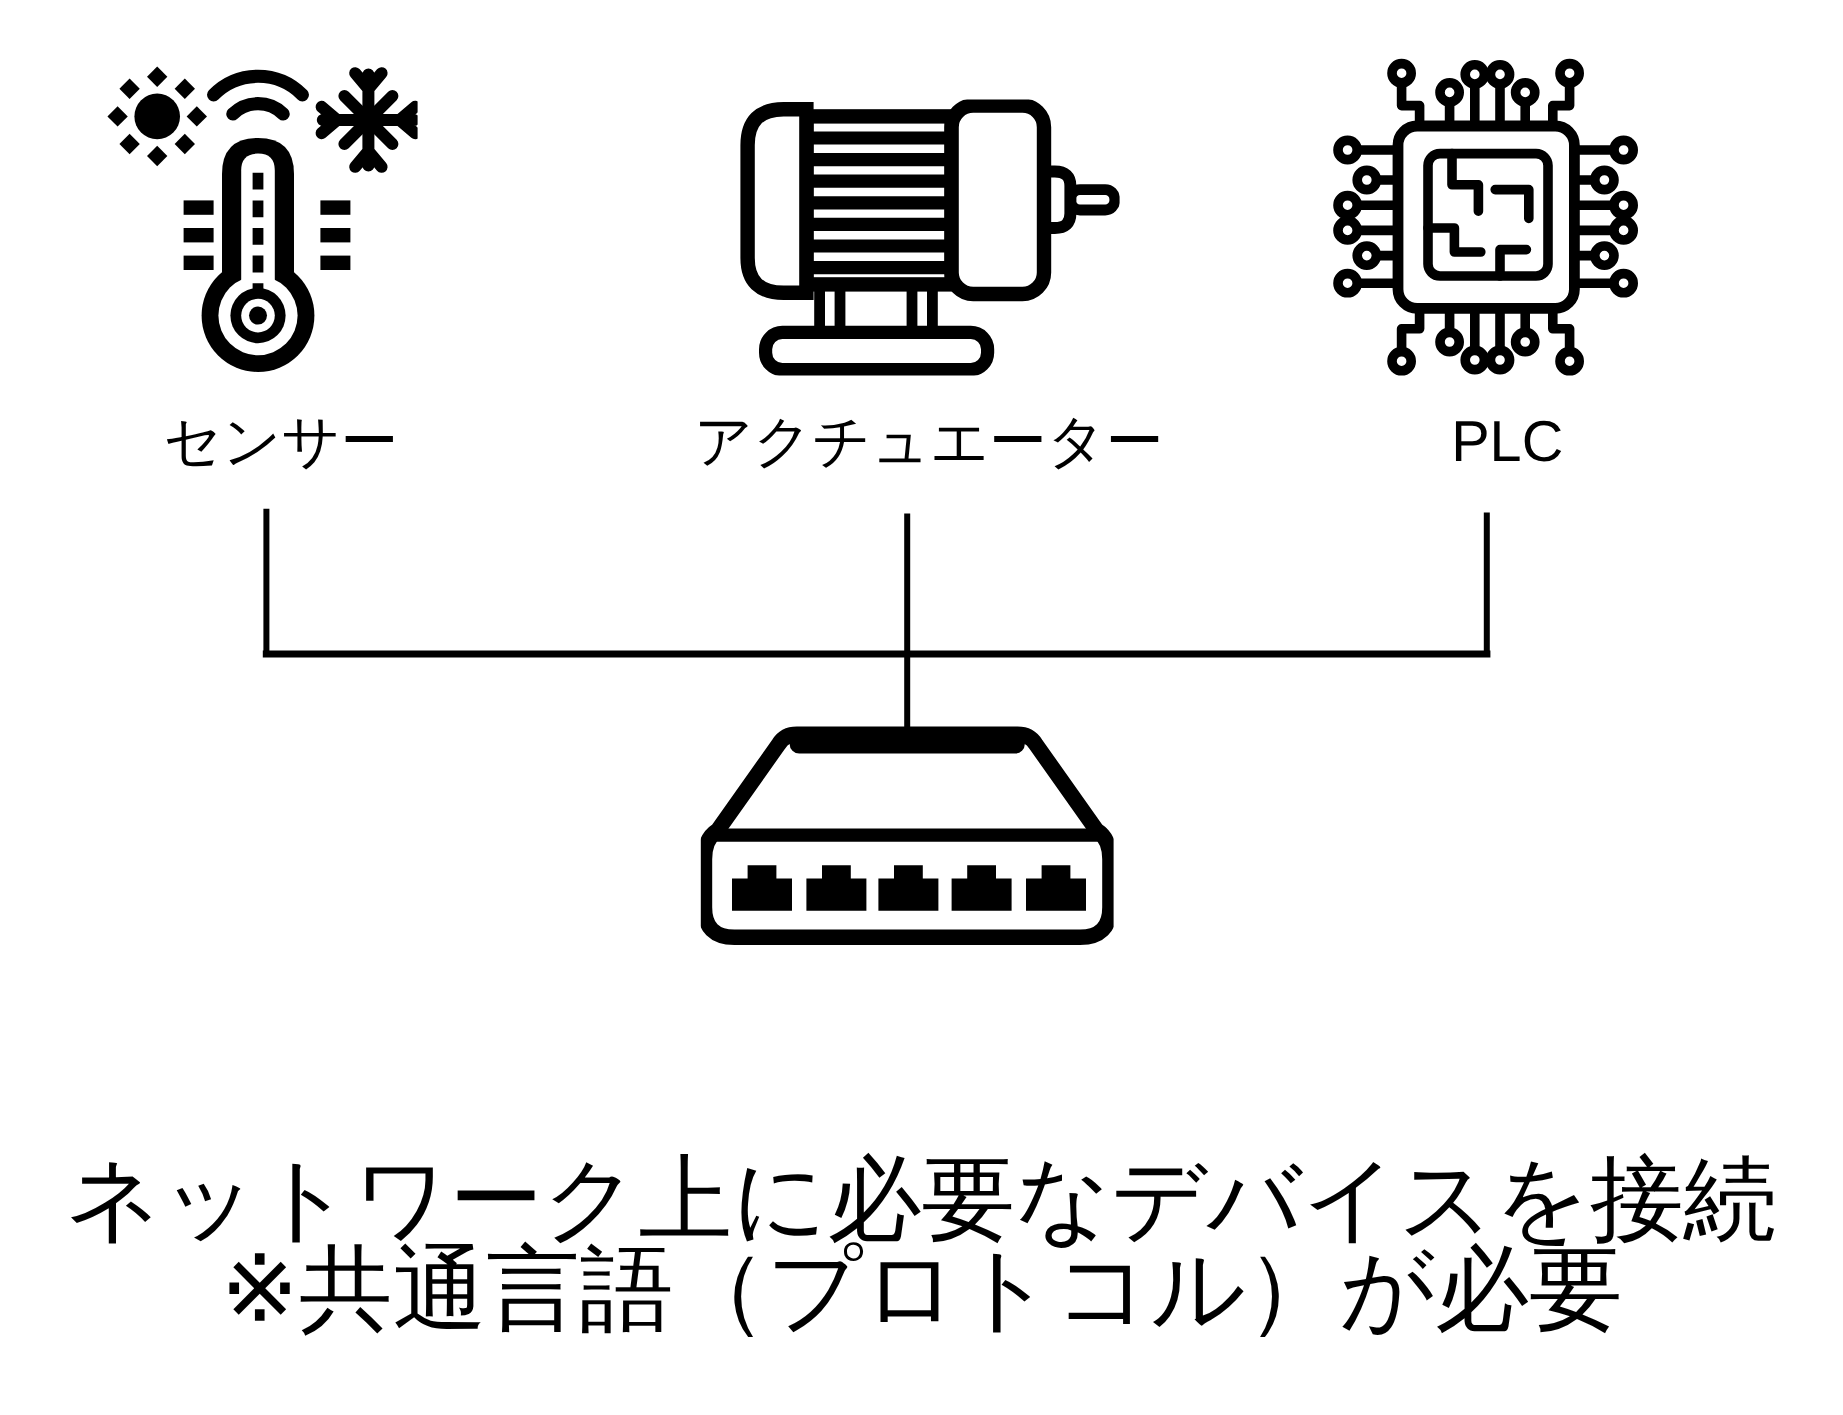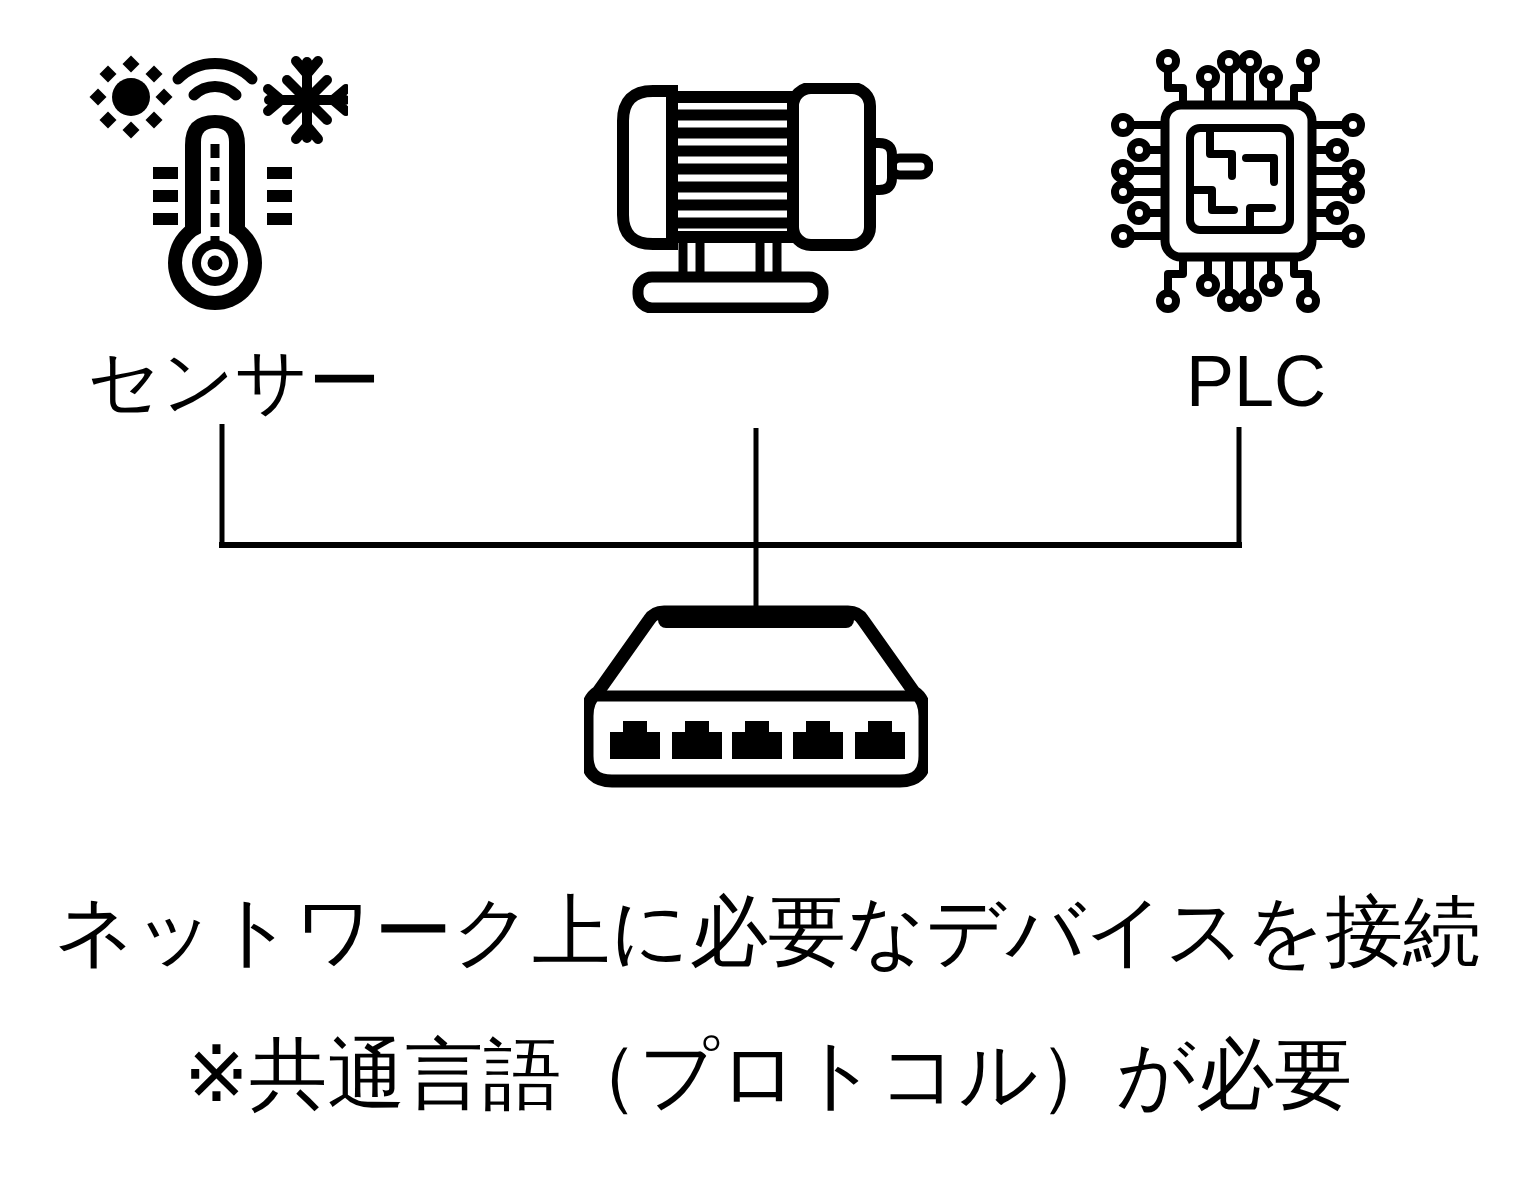--- a/index.html
+++ b/index.html
@@ -14,21 +14,21 @@
   }
   .abs{position:absolute;}
   .label{
     position:absolute;
     transform:translateX(-50%);
     white-space:nowrap;
     line-height:1;
     color:var(--fg,#000);
     font-weight:400;
   }
-  .device-label{font-size:72px;top:345px;}
+  .device-label{font-size:48px;top:345px;}
   .hub-label{font-size:72px;top:795px;}
   .caption{position:absolute;left:50%;transform:translateX(-50%);
     white-space:nowrap;line-height:1;font-size:78px;color:var(--fg,#000);}
   svg{display:block;}
 </style>
 </head>
 <body>
 
 <div class="stage" style="--bg: #ffffff; --fg: #000000;">
 
@@ -108,20 +108,21 @@
       </g>
 
       <rect x="279" y="75" width="37" height="17" rx="8" fill="#fff" stroke="#000" stroke-width="9"></rect>
       <path d="M257,60 H266 Q279,60 279,72 V95 Q279,107 266,107 H257 Z" fill="#fff" stroke="#000" stroke-width="10"></path>
 
       <rect x="180" y="5" width="77" height="157" rx="18" fill="#fff" stroke="#000" stroke-width="12"></rect>
 
       <path d="M59,8 H40 Q10,8 10,38 V132 Q10,161 40,161 H59 Z" fill="#fff" stroke="#000" stroke-width="12"></path>
     </svg>
   </div>
+  <div class="label device-label" style="left:774px;">アクチュエーター</div>
 
   <div class="abs" style="left:1098px;top:40px;width:280px;height:280px;">
     <svg width="280" height="280" viewBox="0 0 280 280">
       <g stroke="#000" stroke-width="8" fill="none" stroke-linecap="round" stroke-linejoin="round">
 
         <path d="M85,65 V48 H70 V30"></path>
         <path d="M110,65 V46"></path>
         <path d="M131,65 V31"></path>
         <path d="M152,65 V31"></path>
         <path d="M173,65 V46"></path>
@@ -205,16 +206,16 @@
       <g fill="#000">
         <path d="M26,157 V130 H39 V119 H63 V130 H76 V157 Z"></path>
         <path d="M88,157 V130 H101 V119 H125 V130 H138 V157 Z"></path>
         <path d="M148,157 V130 H161 V119 H185 V130 H198 V157 Z"></path>
         <path d="M209,157 V130 H222 V119 H246 V130 H259 V157 Z"></path>
         <path d="M271,157 V130 H284 V119 H308 V130 H321 V157 Z"></path>
       </g>
     </svg>
   </div>
 
-  <div class="caption" style="top:892px;">ネットワーク上に必要なデバイスを接続</div>
+  <div class="caption" style="top:960px;">ネットワーク上に必要なデバイスを接続</div>
   <div class="caption" style="top:1035px;">※共通言語（プロトコル）が必要</div>
 
 </div>
 
 </body></html>

